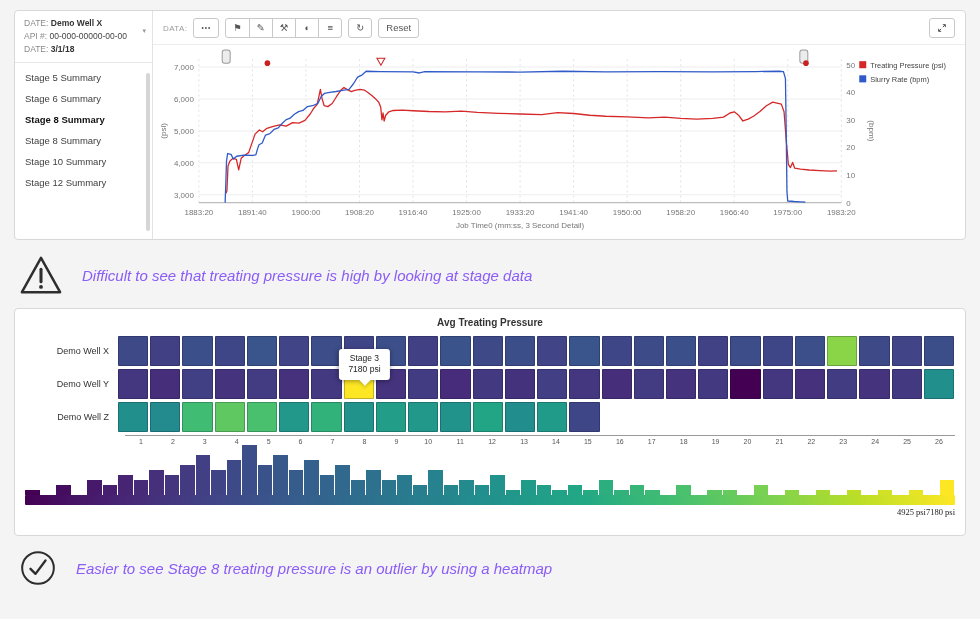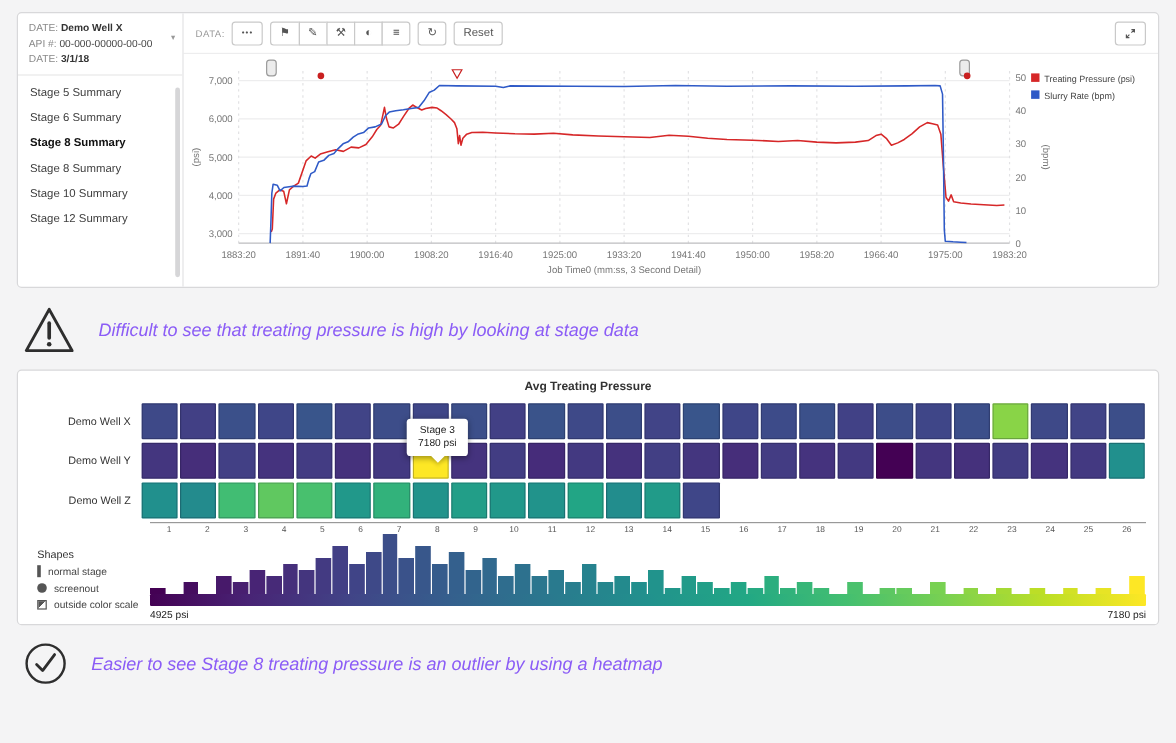--- a/index.html
+++ b/index.html
@@ -47,21 +47,21 @@
   .expand { margin-left: auto; }
   #line-chart { flex: 1; width: 100%; display: block; }
   .tick { font-size: 8px; fill: #777; font-family: "Liberation Sans", sans-serif; }
   .lg { font-size: 7.5px; fill: #444; font-family: "Liberation Sans", sans-serif; }
 
   
   .callout { display: flex; align-items: center; gap: 18px; padding: 2px 4px; margin-bottom: 10px; min-height: 44px; }
   .callout-text { font-style: italic; font-size: 15px; color: #8b5cf6; }
 
   
-  .heatmap-panel { padding: 8px 10px 3px; margin-bottom: 10px; }
+  .heatmap-panel { padding: 8px 10px 18px; margin-bottom: 10px; }
   .hm-title { text-align: center; font-size: 10px; font-weight: bold; color: #333; margin-bottom: 8px; }
   .hm-grid { position: relative; }
   .hm-row { display: flex; align-items: stretch; margin-bottom: 3px; height: 30px; }
   .hm-label { width: 92px; padding-right: 8px; text-align: right; font-size: 9px; color: #333; flex-shrink: 0; align-self: center; }
   .hm-cells { flex: 1; display: flex; height: 100%; }
   .hm-cell { flex: 1; margin: 0 1px; border-radius: 1px; box-shadow: inset 0 0 0 1px rgba(10,10,40,.25); }
   .hm-cell.empty { background: transparent; box-shadow: none; }
   .hm-axis-row { display: flex; margin-top: 1px; }
   .hm-gutter { width: 100px; flex-shrink: 0; }
   .hm-axis { flex: 1; display: flex; border-top: 1px solid #999; padding-top: 2px; }
@@ -72,21 +72,21 @@
   .shapes-legend { width: 100px; flex-shrink: 0; padding: 12px 0 0 6px; }
   .shapes-title { font-size: 9px; color: #333; margin-bottom: 4px; }
   .shape-item { display: flex; align-items: center; gap: 6px; font-size: 8.5px; color: #444; margin-bottom: 4px; }
   .icon-bar { display: inline-block; width: 3px; height: 10px; background: #555; }
   .icon-dot { display: inline-block; width: 8px; height: 8px; background: #555; border-radius: 50%; }
   .icon-split { display: inline-block; width: 8px; height: 8px; border: 1px solid #555; background: linear-gradient(135deg, #555 50%, #fff 50%); }
   .dist-area { flex: 1; display: flex; flex-direction: column; justify-content: flex-end; }
   .hist { height: 50px; display: flex; align-items: flex-end; }
   .hist div { flex: 1; margin-right: 1px; }
   .colorbar { height: 10px; border-radius: 1px; }
-  .cb-labels { display: flex; justify-content: space-between; font-size: 8.5px; color: #222; margin-top: 2px; }
+  .cb-labels { display: flex; justify-content: flex-end; font-size: 8.5px; color: #222; margin-top: 2px; font-family: Liberation Serif, serif; }
 
   .tooltip {
     position: absolute; top: 13px;
     left: calc(100px + (100% - 100px) * 0.2885);
     transform: translateX(-50%);
     background: #fff; border-radius: 3px;
     box-shadow: 0 1px 5px rgba(0,0,0,.4);
     padding: 4px 9px; text-align: center; z-index: 5;
   }
   .tooltip::after {
@@ -361,35 +361,20 @@
           <span>21</span>
           <span>22</span>
           <span>23</span>
           <span>24</span>
           <span>25</span>
           <span>26</span>
         </div>
     </div>
 
     <div class="hm-bottom">
-      <div class="shapes-legend">
-        <div class="shapes-title">Shapes</div>
-        <div class="shape-item">
-          <span class="icon-bar"></span>
-          <span>normal stage</span>
-        </div>
-        <div class="shape-item">
-          <span class="icon-dot"></span>
-          <span>screenout</span>
-        </div>
-        <div class="shape-item">
-          <span class="icon-split"></span>
-          <span>outside color scale</span>
-        </div>
-      </div>
       <div class="dist-area">
         <div class="hist" id="hist">
             <div style="height: 10%; background: rgb(68, 1, 84);"></div>
             <div style="height: 0%;"></div>
             <div style="height: 20%; background: rgb(69, 13, 95);"></div>
             <div style="height: 0%;"></div>
             <div style="height: 30%; background: rgb(71, 25, 106);"></div>
             <div style="height: 20%; background: rgb(72, 31, 112);"></div>
             <div style="height: 40%; background: rgb(72, 36, 117);"></div>
             <div style="height: 30%; background: rgb(71, 42, 120);"></div>

